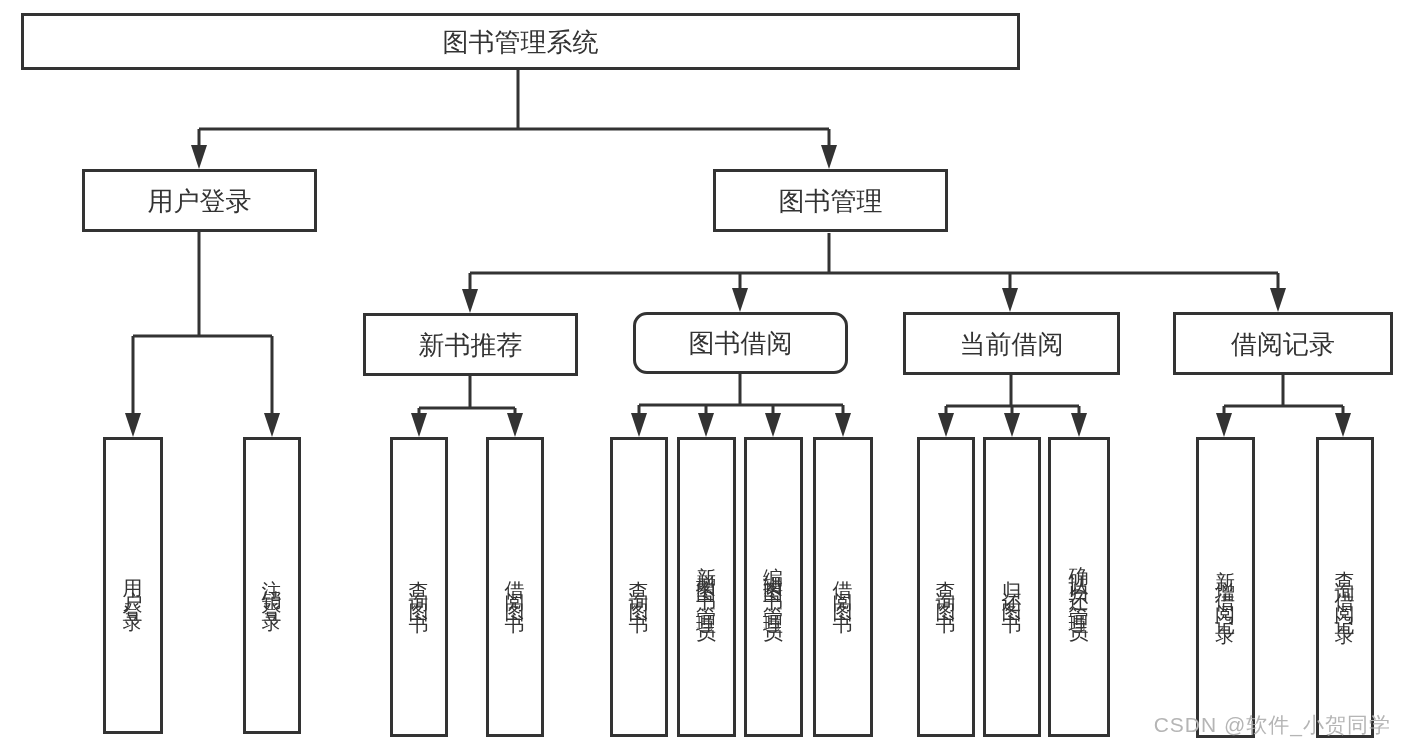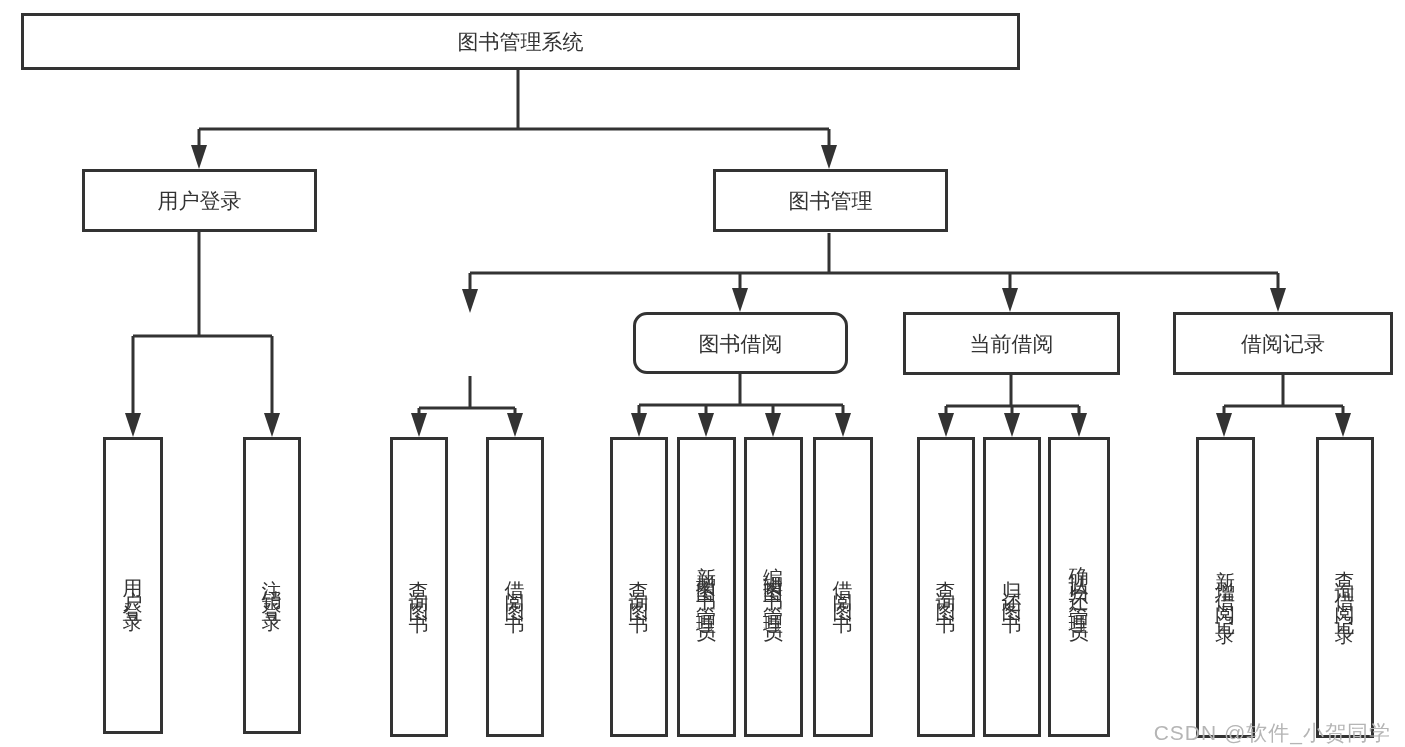--- a/index.html
+++ b/index.html
@@ -19,39 +19,39 @@
   }
   .node {
     position: absolute;
     box-sizing: border-box;
     border: 3px solid #333333;
     background: #ffffff;
     color: #333333;
     display: flex;
     align-items: center;
     justify-content: center;
-    font-size: 21px;
+    font-size: 26px;
     line-height: 1;
     white-space: nowrap;
     z-index: 2;
   }
   .leaf {
     writing-mode: vertical-rl;
     text-orientation: mixed;
     letter-spacing: 11px;
     white-space: normal;
     font-size: 20px;
   }
   .leaf.long {
     letter-spacing: 8px;
   }
   .watermark {
     position: absolute;
     right: 14px;
-    bottom: 0;
+    bottom: 8px;
     font-size: 21px;
     color: #b5b5b5;
     letter-spacing: 1px;
     z-index: 3;
   }
 </style>
 </head>
 <body>
 
 <div id="canvas">
@@ -94,20 +94,21 @@
       <polygon points="1216,413 1232,413 1224,437"></polygon>
       <polygon points="1335,413 1351,413 1343,437"></polygon>
     </g>
   </svg>
 
   <div class="node" style="left:21px; top:13px; width:999px; height:57px;">图书管理系统</div>
 
   <div class="node" style="left:82px; top:169px; width:235px; height:63px;">用户登录</div>
   <div class="node" style="left:713px; top:169px; width:235px; height:63px;text-align:center;">图书管理</div>
 
+  <div class="node" style="left:363px; top:313px; width:215px; height:63px;">新书推荐</div>
   <div class="node" style="left:633px; top:312px; width:215px; height:62px;border-radius:14px;">图书借阅</div>
   <div class="node" style="left:1173px; top:312px; width:220px; height:63px;">借阅记录</div>
   <div class="node" style="left:903px; top:312px; width:217px; height:63px;">当前借阅</div>
 
   <div class="node leaf" style="left:103px; top:437px; width:60px; height:297px;">用户登录</div>
   <div class="node leaf" style="left:243px; top:437px; width:58px; height:297px;">注销登录</div>
 
   <div class="node leaf" style="left:390px; top:437px; width:58px; height:300px;">查询图书</div>
   <div class="node leaf" style="left:486px; top:437px; width:58px; height:300px;">借阅图书</div>
 

